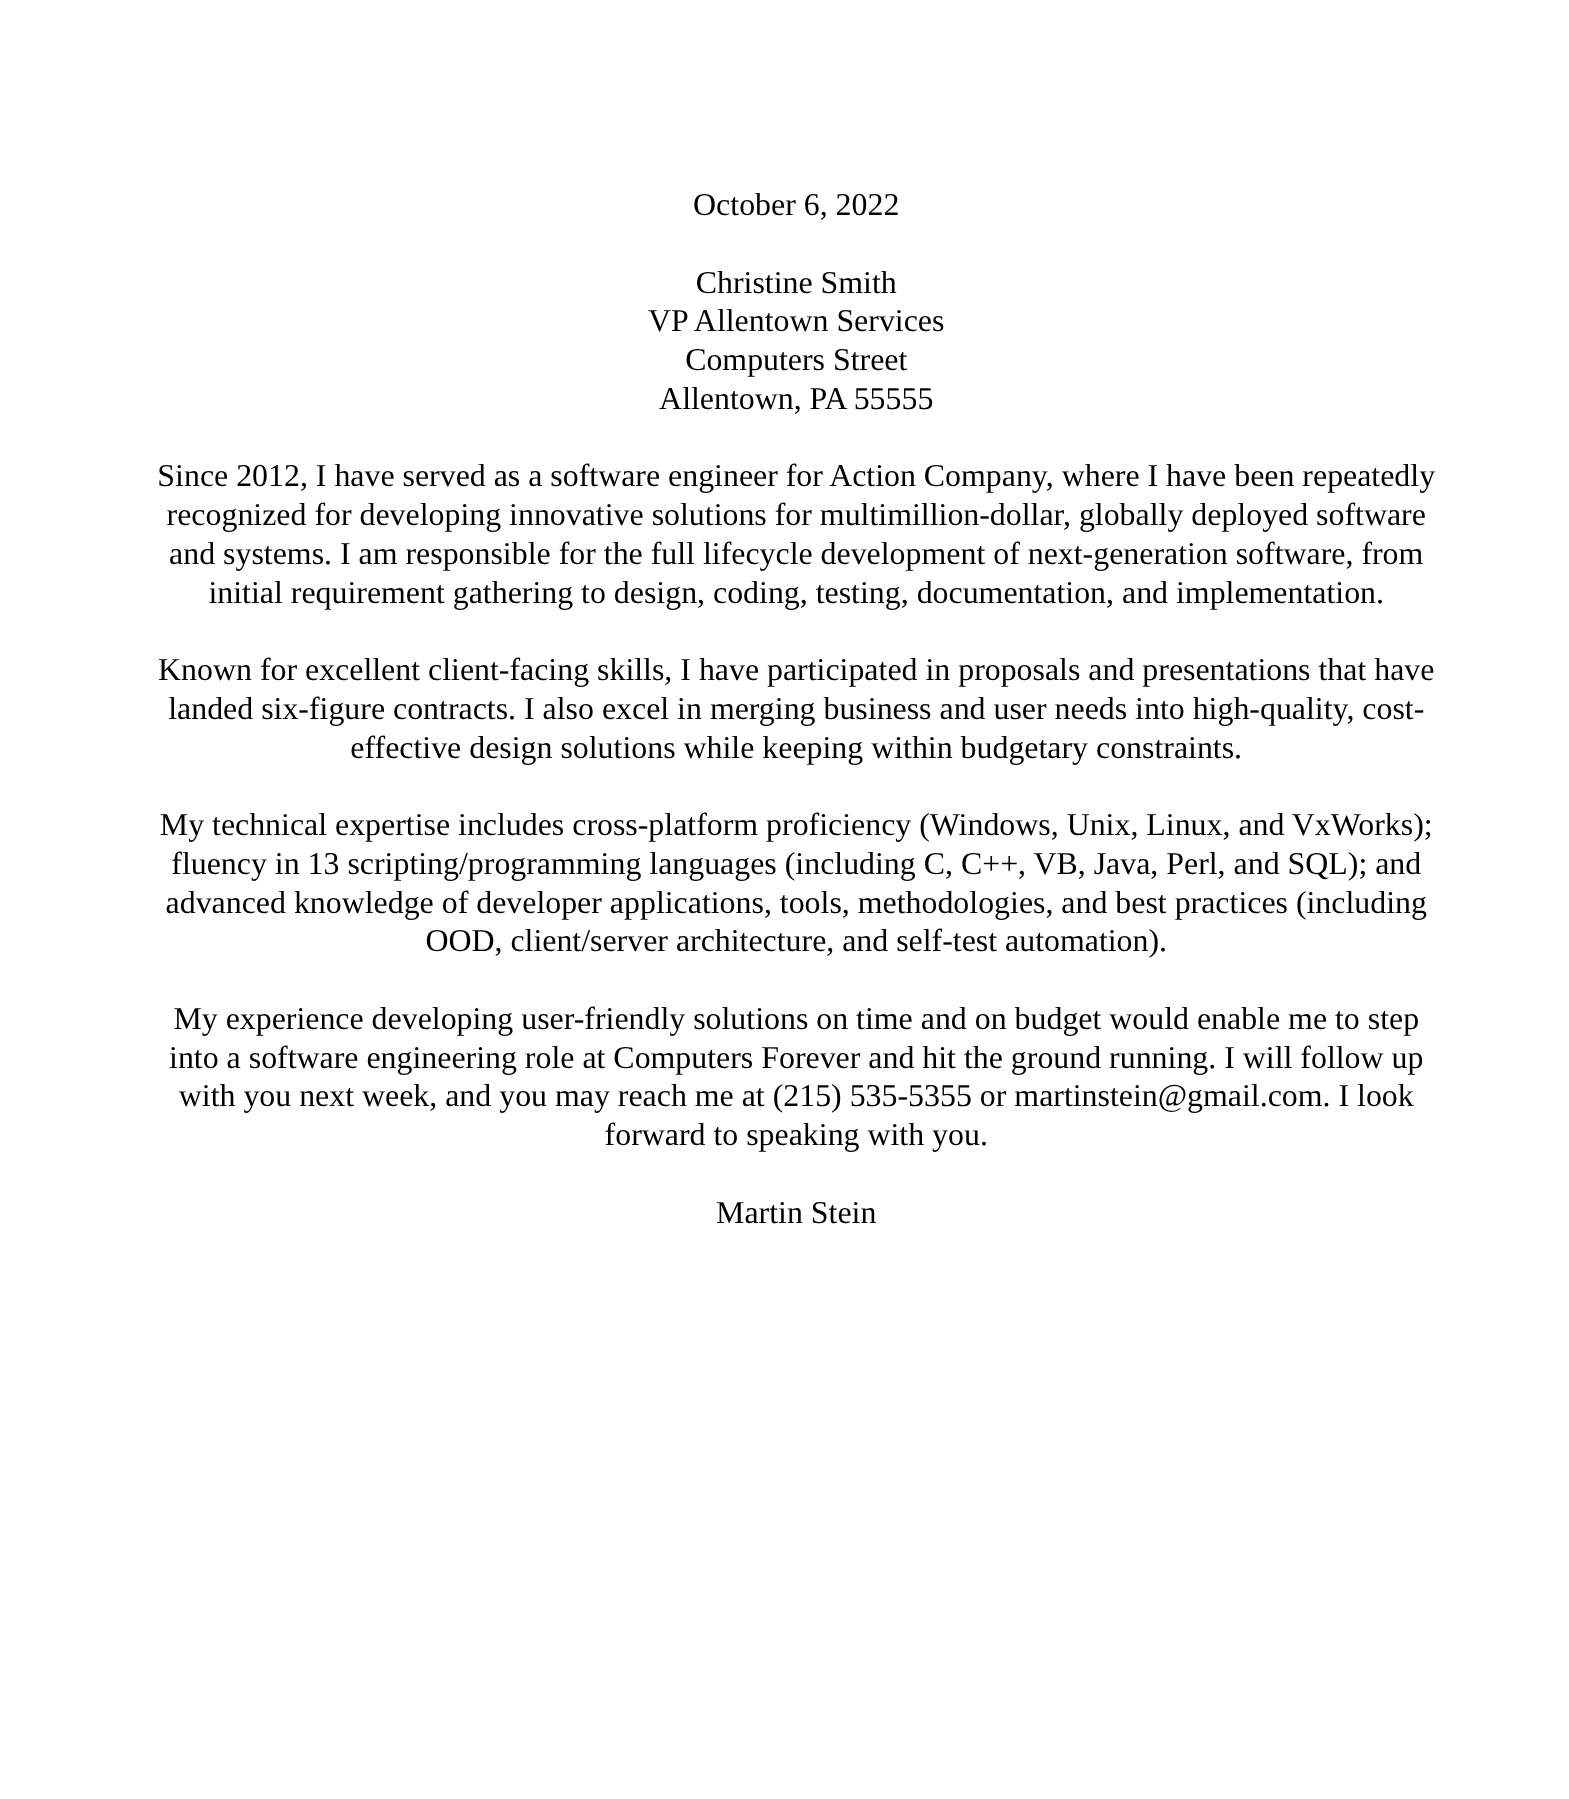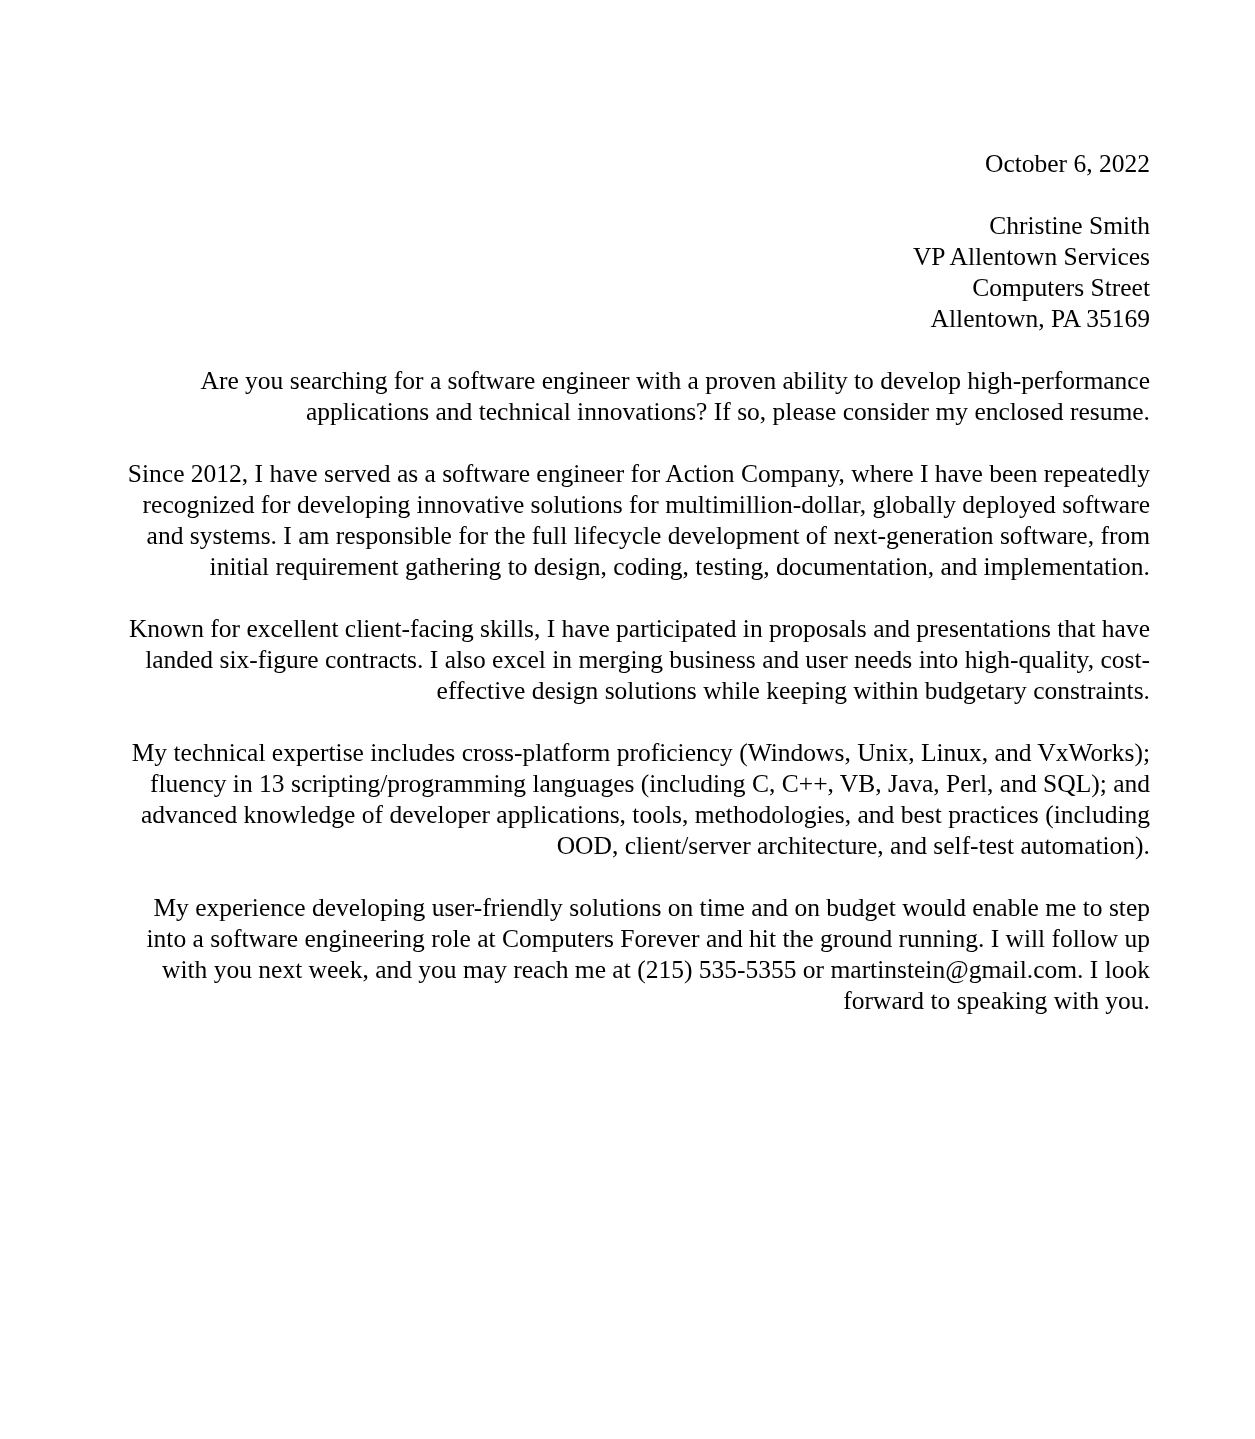--- a/index.html
+++ b/index.html
@@ -24,21 +24,21 @@
   }
   .letter {
     position: absolute;
     left: 124px;
     top: 148px;
     width: 1026px;
   }
   .block {
     font-size: 25.5px;
     line-height: 31px;
-    text-align: right;
+    text-align: center;
     margin: 0;
     white-space: normal;
     font-family: Liberation Serif, serif;
   }
   .block + .block {
     margin-top: 31px;
   }
   .line {
     display: block;
     font-size: 25.5px;
@@ -67,31 +67,31 @@
   <div class="letter">
 
     <div class="block date-block">
       <span class="line">October 6, 2022</span>
     </div>
 
     <div class="block address-block">
       <span class="line">Christine Smith</span>
       <span class="line">VP Allentown Services</span>
       <span class="line">Computers Street</span>
-      <span class="line">Allentown, PA 35169</span>
+      <span class="line">Allentown, PA 55555</span>
     </div>
 
 
-    <p class="block para">Are you searching for a software engineer with a proven ability to develop high-performance applications and technical innovations? If so, please consider my enclosed resume.</p>
 
     <p class="block para">Since 2012, I have served as a software engineer for Action Company, where I have been repeatedly recognized for developing innovative solutions for multimillion-dollar, globally deployed software and systems. I am responsible for the full lifecycle development of next-generation software, from initial requirement gathering to design, coding, testing, documentation, and implementation.</p>
 
     <p class="block para">Known for excellent client-facing skills, I have participated in proposals and presentations that have landed six-figure contracts. I also excel in merging business and user needs into high-quality, cost-effective design solutions while keeping within budgetary constraints.</p>
 
     <p class="block para">My technical expertise includes cross-platform proficiency (Windows, Unix, Linux, and VxWorks); fluency in 13 scripting/programming languages (including C, C++, VB, Java, Perl, and SQL); and advanced knowledge of developer applications, tools, methodologies, and best practices (including OOD, client/server architecture, and self-test automation).</p>
 
     <p class="block para">My experience developing user-friendly solutions on time and on budget would enable me to step into a software engineering role at Computers Forever and hit the ground running. I will follow up with you next week, and you may reach me at (215) 535-5355 or martinstein@gmail.com. I look forward to speaking with you.</p>
 
     <div class="block closing-block">
+      <span class="line">Martin Stein</span>
     </div>
 
   </div>
 </div>
 
 </body></html>

